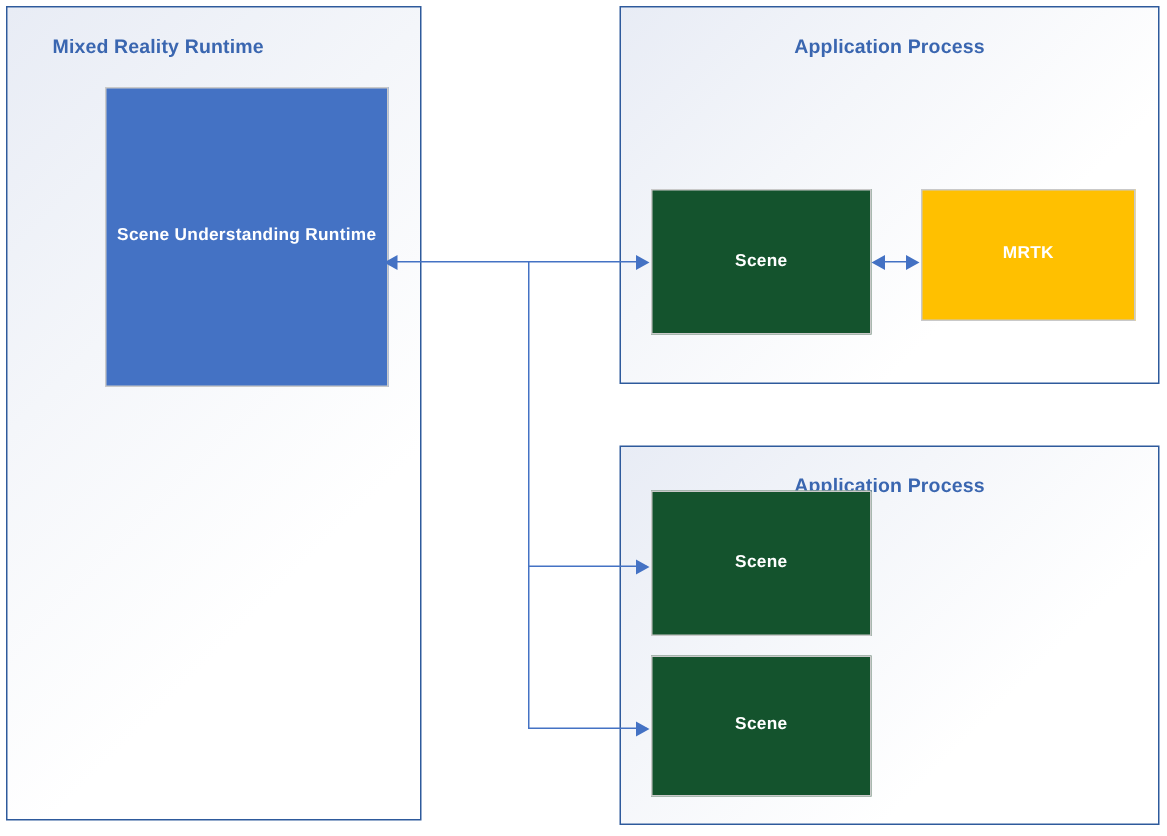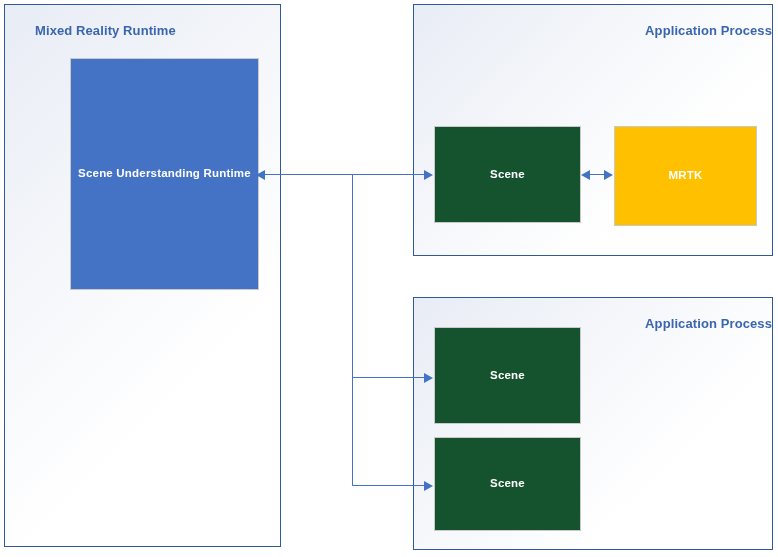--- a/index.html
+++ b/index.html
@@ -29,21 +29,21 @@
     font-size: 13px;
     font-weight: bold;
     color: #3A66B0;
     letter-spacing: 0.1px;
     white-space: nowrap;
   }
   .panel-title.left-aligned { left: 30px; }
   .panel-title.centered {
     left: 0;
     right: 0;
-    text-align: right;
+    text-align: center;
   }
 
   
   .node {
     position: absolute;
     box-sizing: border-box;
     border: 1px solid #c9c9c9;
     display: flex;
     align-items: center;
     justify-content: center;
@@ -86,33 +86,33 @@
 </style>
 </head>
 <body>
 
 <div id="canvas">
 
   <div class="panel" style="left:4px; top:4px; width:277px; height:543px;">
     <div class="panel-title left-aligned">Mixed Reality Runtime</div>
   </div>
 
-  <div class="node blue" style="left:70px; top:58px; width:189px; height:232px;">
+  <div class="node blue" style="left:70px; top:58px; width:189px; height:200px;">
     <span class="node-label">Scene Understanding Runtime</span>
   </div>
 
   <div class="panel" style="left:413px; top:4px; width:360px; height:252px;">
     <div class="panel-title centered">Application Process</div>
   </div>
 
   <div class="node green" style="left:434px; top:126px; width:147px; height:97px;">
     <span class="node-label">Scene</span>
   </div>
 
-  <div class="node orange" style="left:614px; top:126px; width:143px; height:100px;">
+  <div class="node orange" style="left:614px; top:126px; width:143px; height:88px;">
     <span class="node-label">MRTK</span>
   </div>
 
   <div class="panel" style="left:413px; top:297px; width:360px; height:253px;">
     <div class="panel-title centered">Application Process</div>
   </div>
 
   <div class="node green" style="left:434px; top:327px; width:147px; height:97px;">
     <span class="node-label">Scene</span>
   </div>

